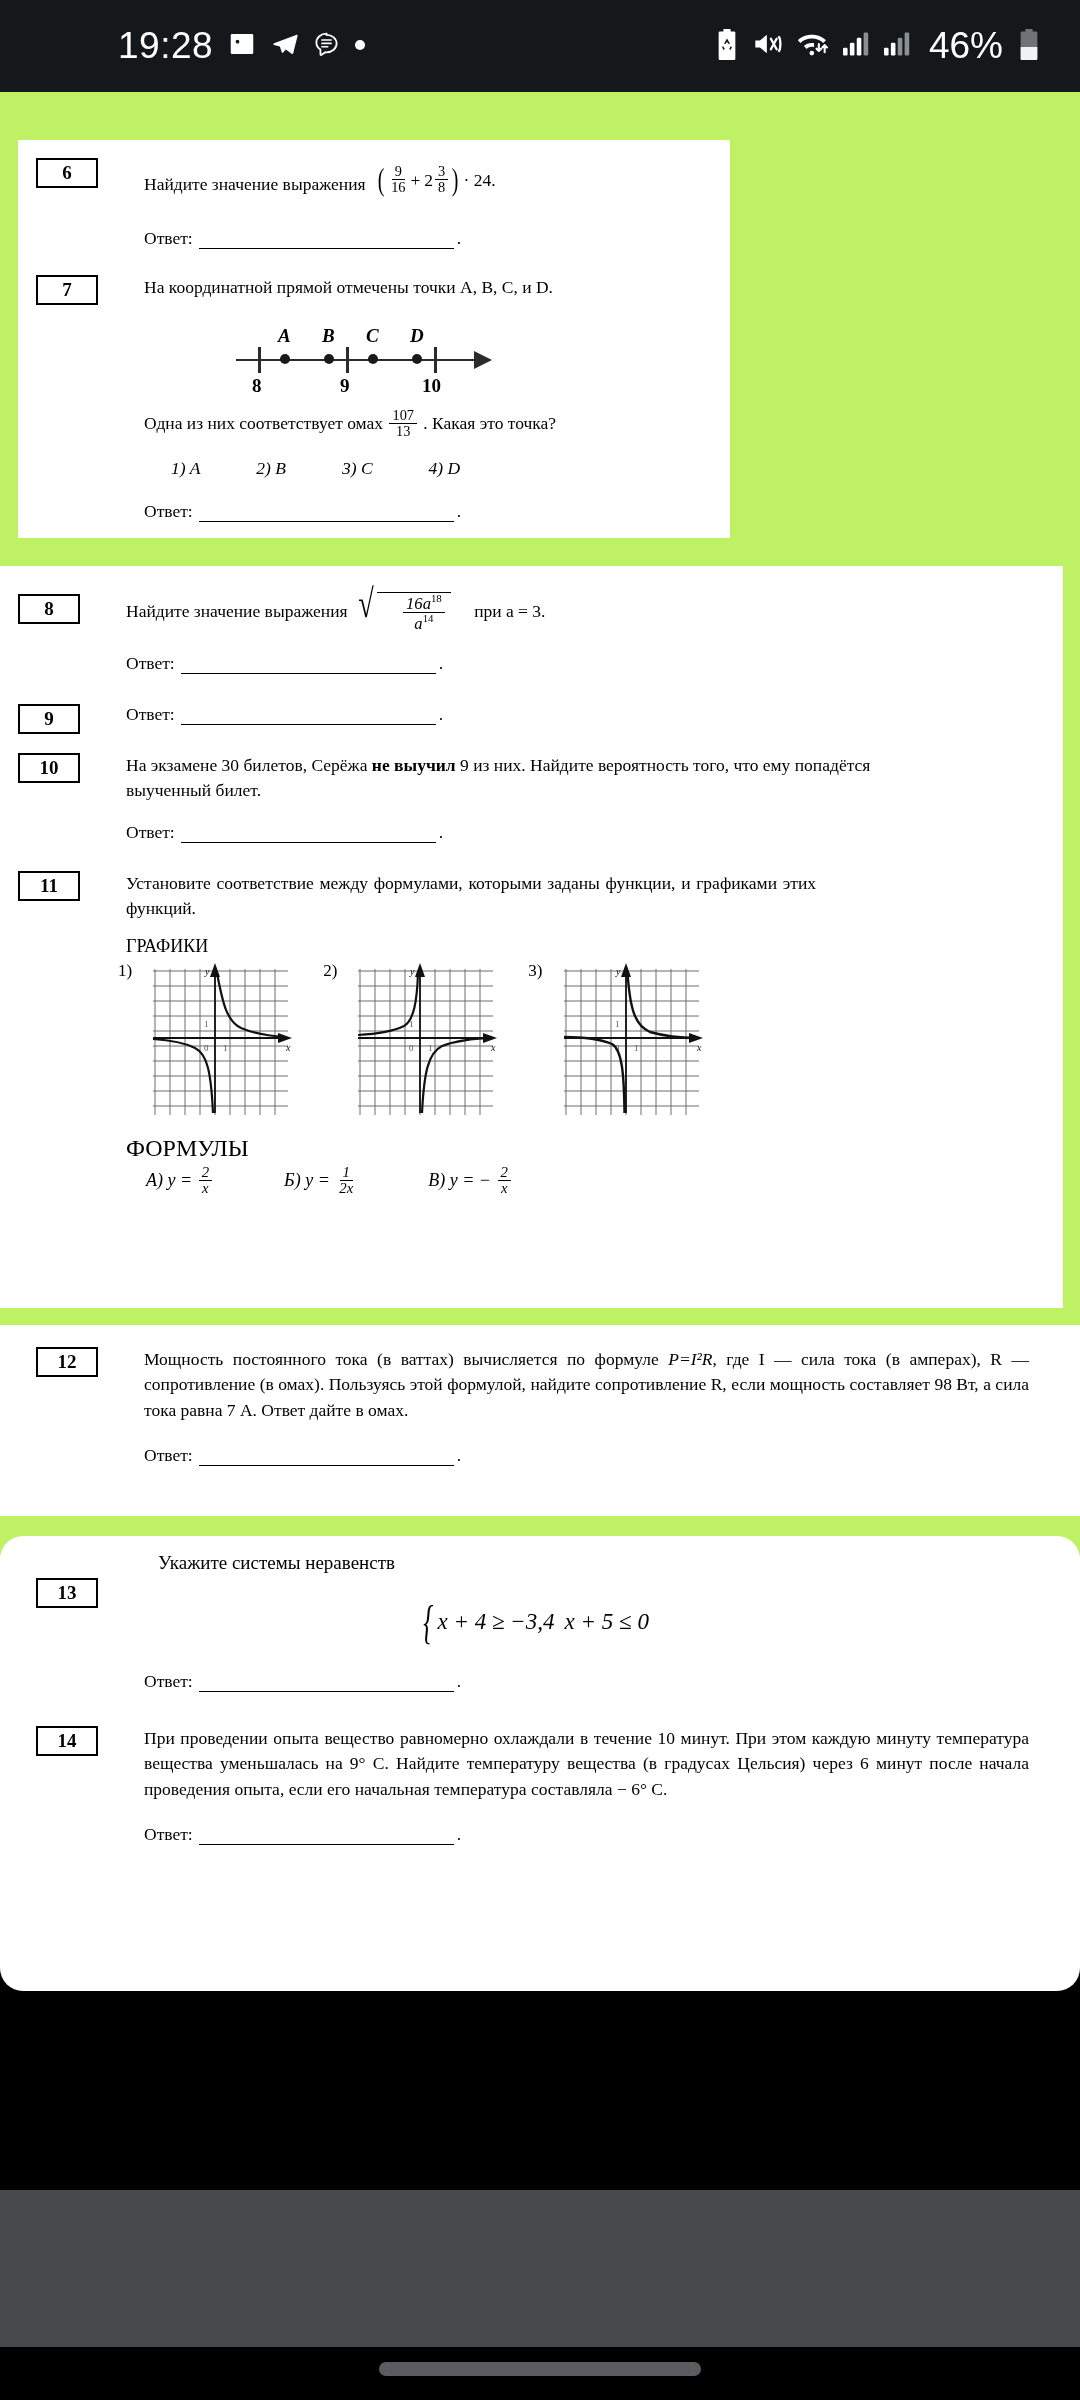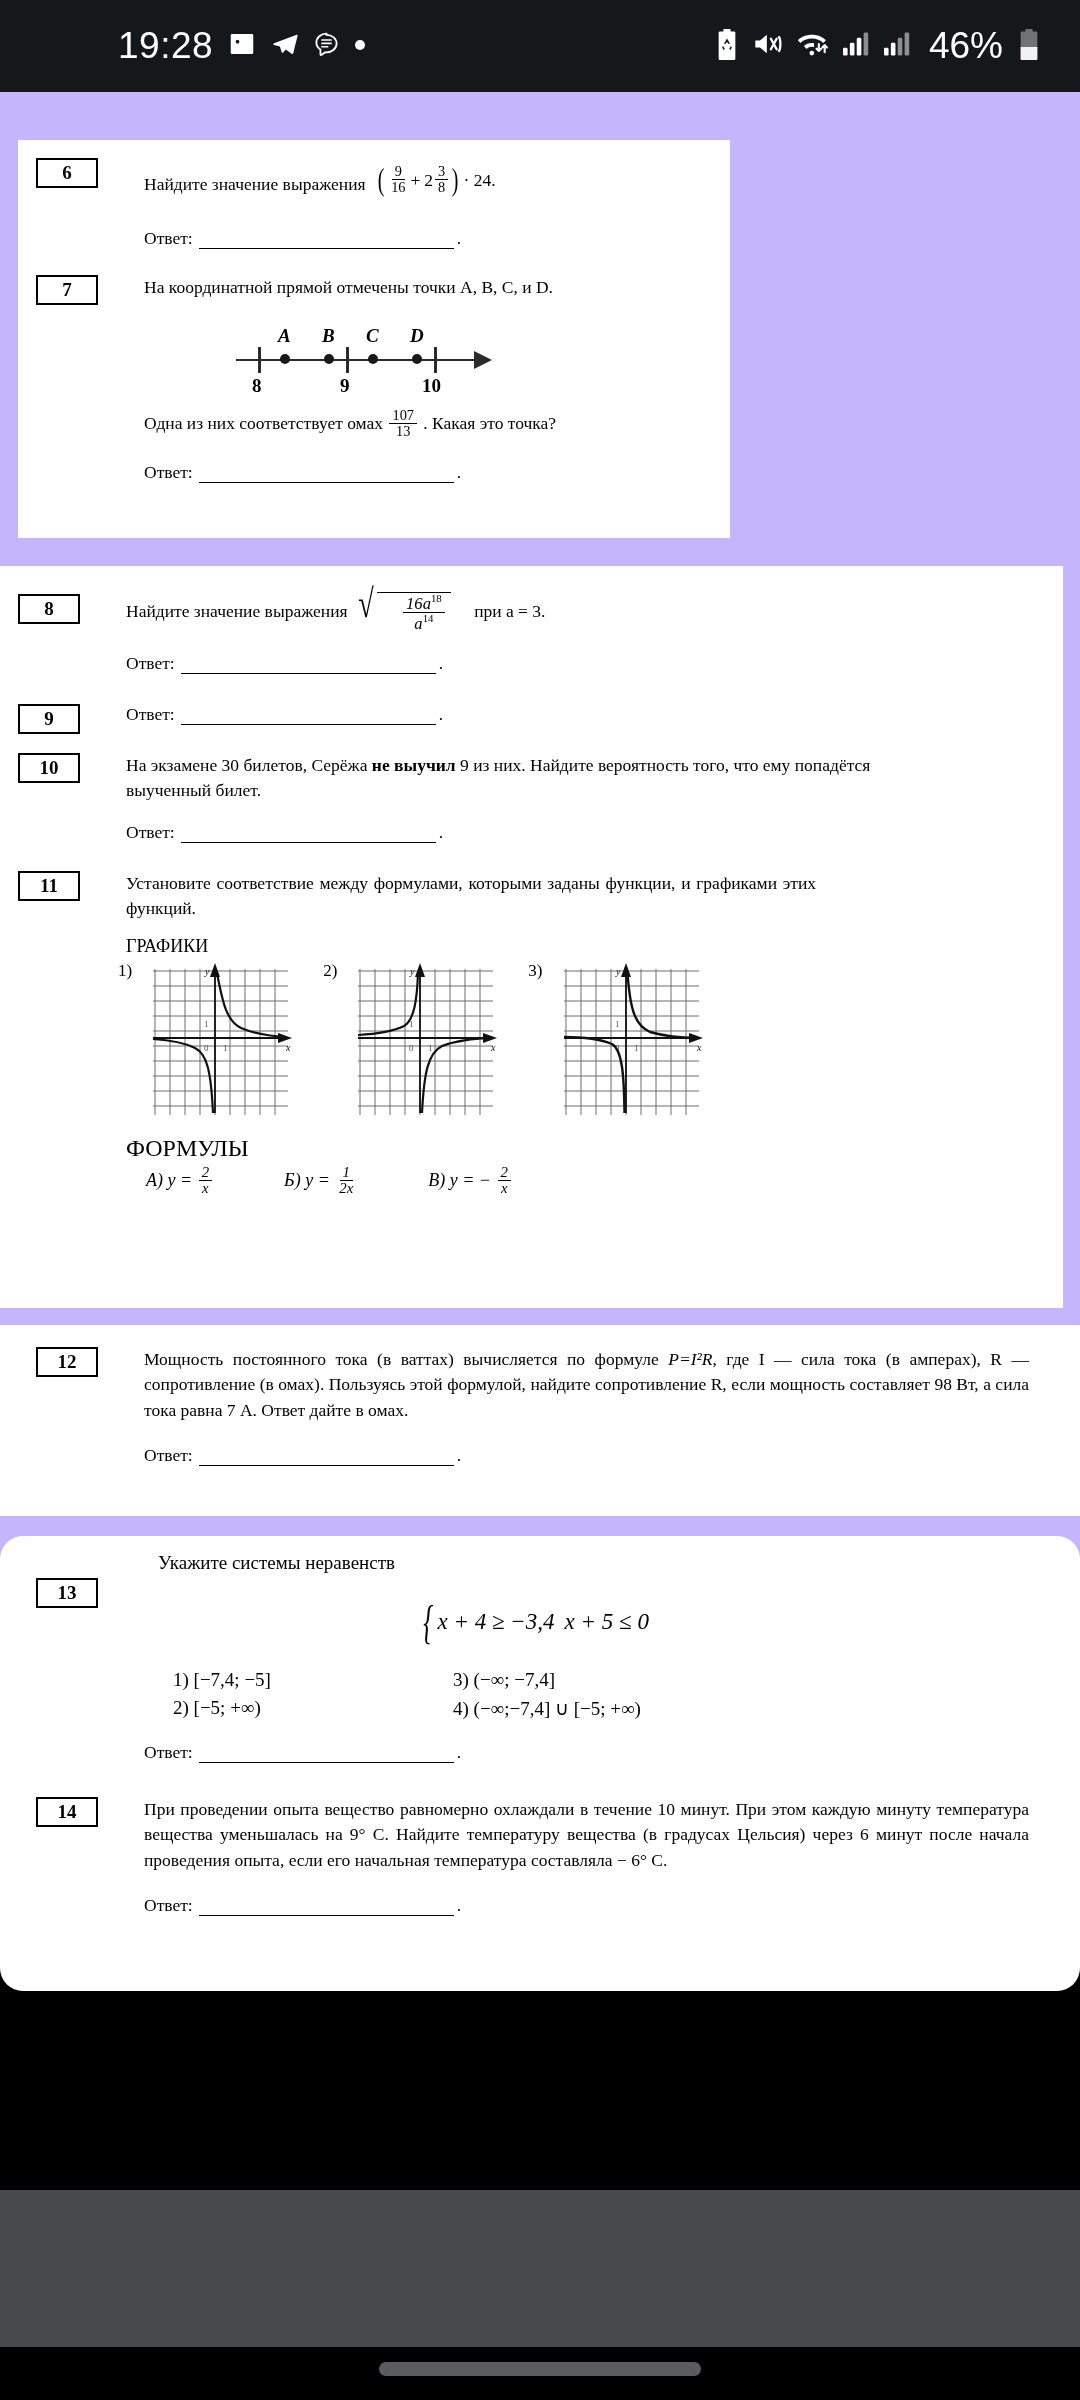--- a/index.html
+++ b/index.html
@@ -2,21 +2,21 @@
 <html><head>
 <meta charset="utf-8">
 <style>
   * { margin:0; padding:0; box-sizing:border-box; }
   html,body {
     width:1080px; height:2400px;
     background:#000;
     font-family:"Liberation Serif", serif;
     overflow:hidden;
   }
-  .screen { position:relative; width:1080px; height:1772px; background:#c4b5fd; }
+  .screen { position:relative; width:1080px; height:1772px; background:#bef264; }
 
   
   .statusbar {
     position:absolute; left:0; top:0; width:1080px; height:92px;
     background:#14181b; color:#fff;
     display:flex; align-items:center;
     font-family:"Liberation Sans", sans-serif;
   }
   .sb-left { display:flex; align-items:center; gap:14px; margin-left:118px; }
   .sb-clock { font-size:37px; letter-spacing:.5px; font-weight:400; }
@@ -220,20 +220,26 @@
 
       <div class="qbody" style="margin-left:108px; margin-top:6px; text-align:left;">
         <span>Одна из них соответствует омах</span>
         <span class="frac">
           <span class="num">107</span>
           <span class="den">13</span>
         </span>
         <span>. Какая это точка?</span>
       </div>
 
+      <div class="opts" style="margin-left:135px; margin-top:18px; display:flex; gap:56px; font-style:italic;">
+        <span>1) A</span>
+        <span>2) B</span>
+        <span>3) C</span>
+        <span>4) D</span>
+      </div>
 
       <div class="ans" style="margin-left:108px; margin-top:22px;">
         <span>Ответ:</span><span class="ansline"></span>.
       </div>
     </div>
   </div>
 
   <div class="sheet" style="left:0px; top:566px; width:1063px; height:742px; padding:14px 24px 0 18px;">
 
     <div class="qrow" style="min-height:96px;">
@@ -398,26 +404,20 @@
       <div style="margin-top:22px; margin-left:0; text-align:center;">
         <span class="system">
           <span class="brace">{</span>
           <span class="syslines">
             <span>x + 4 ≥ −3,4</span>
             <span style="margin-left:10px;">x + 5 ≤ 0</span>
           </span>
         </span>
       </div>
 
-      <div style="margin-left:155px; margin-top:20px; font-size:19px; display:grid; grid-template-columns:280px auto; row-gap:6px;">
-        <span>1)  [−7,4; −5]</span>
-        <span>3) (−∞; −7,4]</span>
-        <span>2)  [−5; +∞)</span>
-        <span>4) (−∞;−7,4] ∪ [−5; +∞)</span>
-      </div>
 
       <div class="ans" style="margin-left:126px; margin-top:22px;">
         <span>Ответ:</span><span class="ansline"></span>.
       </div>
     </div>
 
     <div class="qrow" style="margin-top:34px;">
       <div class="qnum" style="left:18px;">14</div>
       <div class="qbody" style="margin-left:126px; width:885px;">При проведении опыта вещество равномерно охлаждали в течение 10 минут. При этом каждую минуту температура вещества уменьшалась на 9° C. Найдите температуру вещества (в градусах Цельсия) через 6 минут после начала проведения опыта, если его начальная температура составляла − 6° C.</div>
       <div class="ans" style="margin-left:126px; margin-top:22px;">

